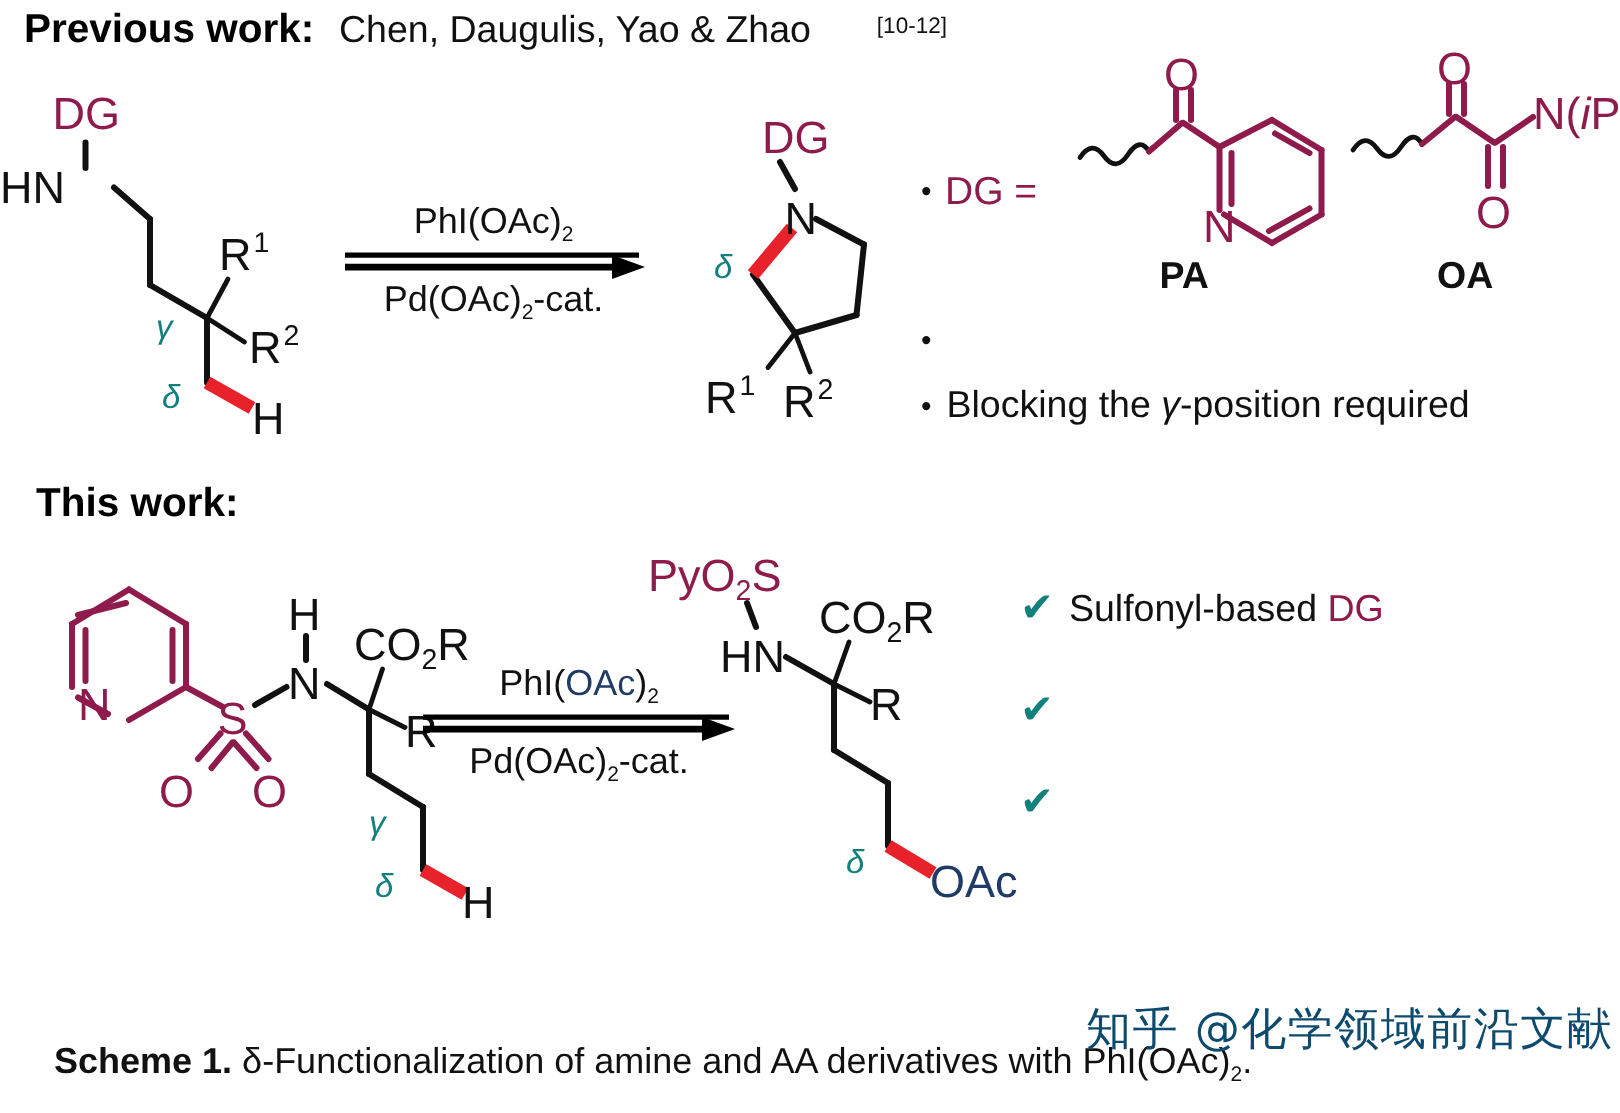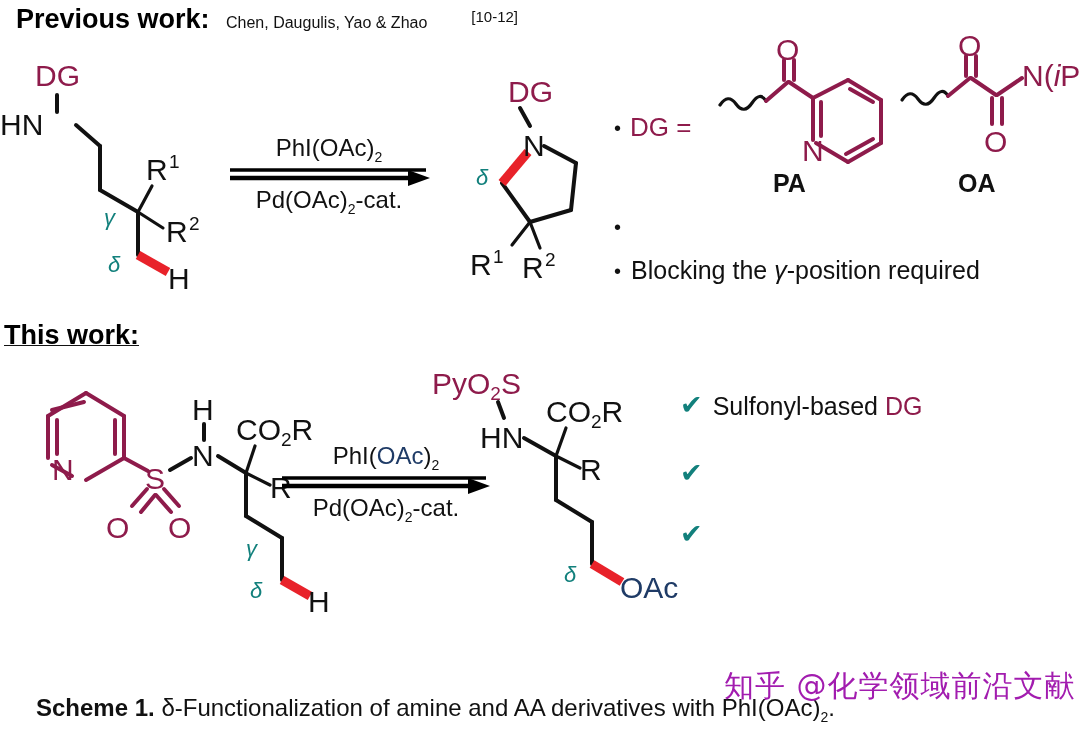--- a/index.html
+++ b/index.html
@@ -4,34 +4,34 @@
 <style>
   html,body{margin:0;padding:0;background:#ffffff;}
   body{
     width:1080px;height:742px;position:relative;overflow:hidden;
     font-family:"Liberation Sans","DejaVu Sans",sans-serif;
     color:#111111;
   }
   .canvas{position:absolute;inset:0;}
   .abs{position:absolute;}
   .hdr-bold{font-weight:bold;font-size:27px;color:#000;letter-spacing:0px;}
-  .hdr-norm{font-weight:normal;font-size:16px;color:#111;}
+  .hdr-norm{font-weight:normal;font-size:25px;color:#111;}
   .sup{font-size:15px;vertical-align:super;margin-left:44px;}
   .sub{font-size:14px;vertical-align:sub;}
   .bullet-row{display:flex;align-items:flex-start;gap:10px;font-size:25px;color:#111;white-space:nowrap;}
   .dot{font-size:20px;line-height:30px;}
   .tick{color:#12807C;font-size:27px;font-weight:bold;line-height:1;}
   .dg-col{color:#8E1B4B;}
   .blue-col{color:#1F3B66;}
   .cond{font-size:24px;color:#111;white-space:nowrap;text-align:center;}
   .caption{font-size:24px;color:#111;white-space:nowrap;}
   .caption b{font-weight:bold;}
   .watermark{
     position:absolute;left:724px;top:666px;
-    font-size:30px;color:#a21caf;white-space:nowrap;
+    font-size:30px;color:#0c4a6e;white-space:nowrap;
     font-family:"DejaVu Sans",sans-serif;
     letter-spacing:1px;
   }
   svg{overflow:visible;}
   text{font-family:"Liberation Sans","DejaVu Sans",sans-serif;}
   .atom{font-size:30px;fill:#111;}
   .atom-mag{font-size:30px;fill:#8E1B4B;}
   .atom-blue{font-size:30px;fill:#1F3B66;}
   .atom-teal{font-size:22px;fill:#12807C;font-style:italic;}
   .atom-sub{font-size:19px;}
@@ -175,21 +175,21 @@
       <span class="dot">•</span>
     </div>
   </div>
   <div class="abs" style="left:614px;top:256px;">
     <div class="bullet-row">
       <span class="dot">•</span>
       <span><span>Blocking the </span><i>γ</i><span>-position required</span></span>
     </div>
   </div>
 
-  <div class="abs" style="left:4px;top:320px;text-decoration:underline;">
+  <div class="abs" style="left:24px;top:320px;">
     <span class="hdr-bold">This work:</span>
   </div>
 
   <svg class="abs" style="left:8px;top:358px;" width="320" height="250" viewBox="0 0 320 250">
 
     <line class="bnd-mag" x1="40" y1="100" x2="40" y2="58"></line>
     <line class="bnd-mag" x1="49" y1="96" x2="49" y2="62"></line>
     <line class="bnd-mag" x1="40" y1="58" x2="78" y2="35"></line>
     <line class="bnd-mag" x1="44" y1="52" x2="76" y2="44"></line>
     <line class="bnd-mag" x1="78" y1="35" x2="116" y2="58"></line>

